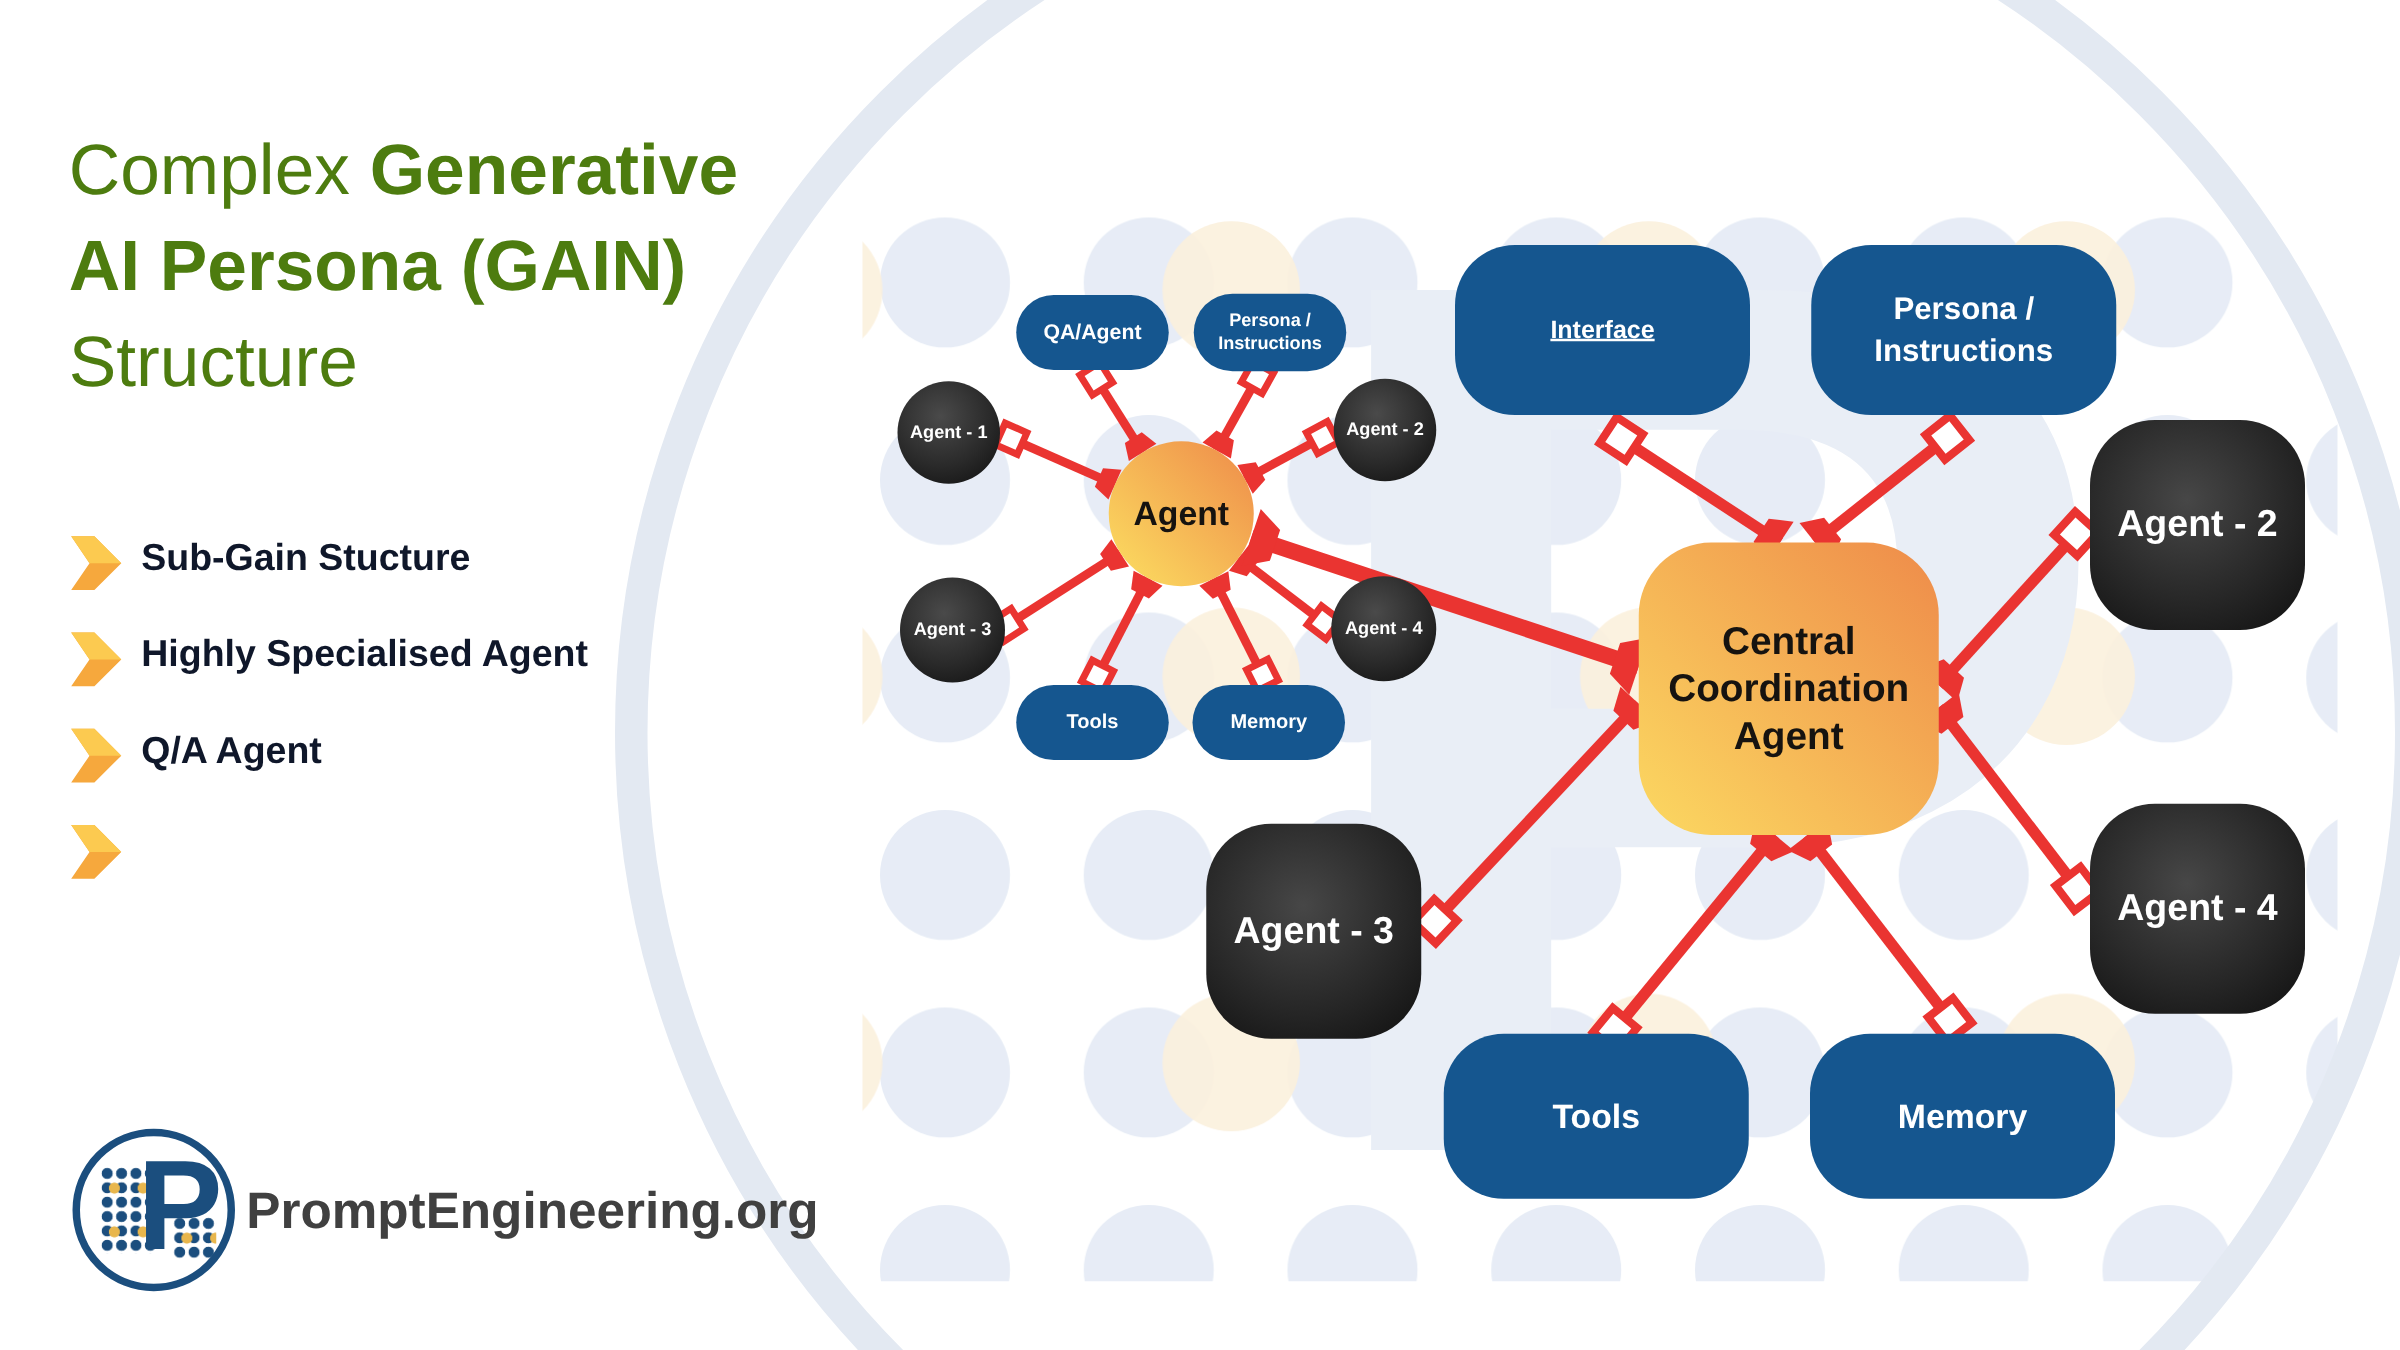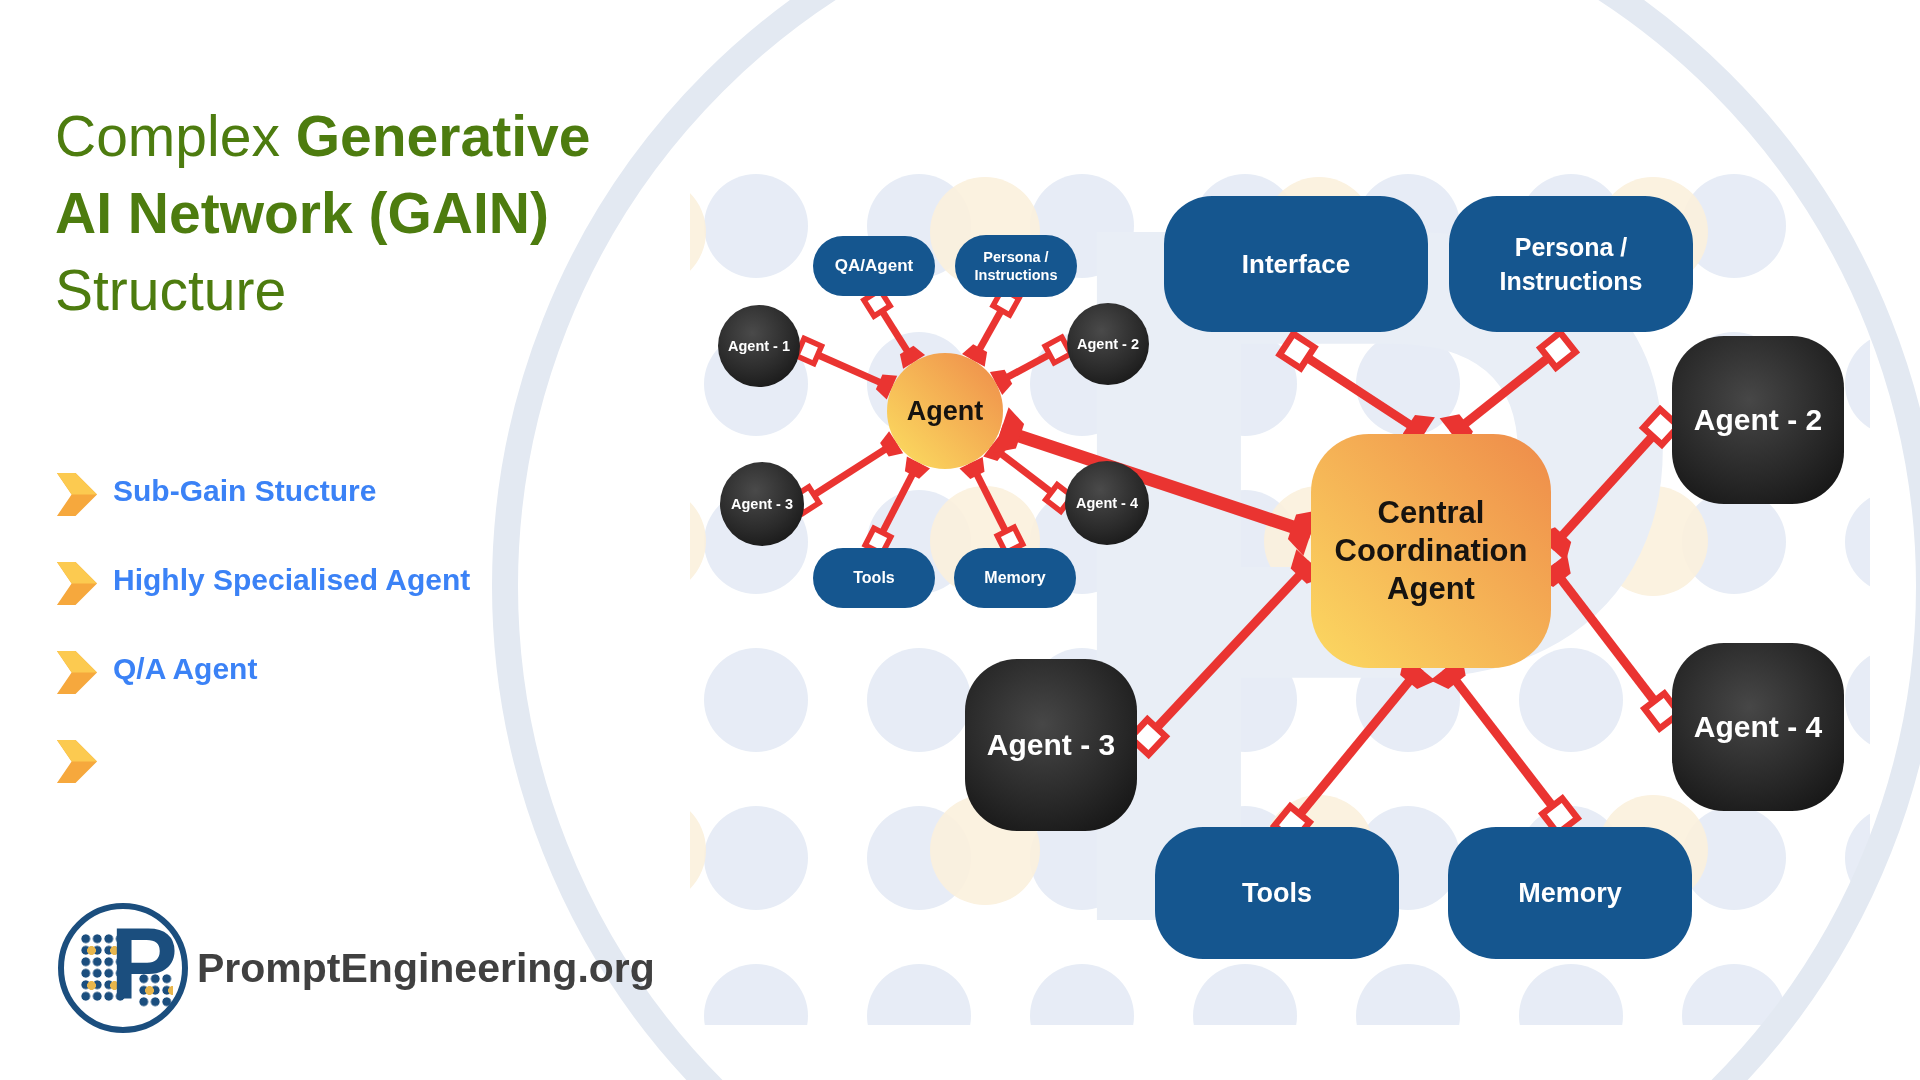--- a/index.html
+++ b/index.html
@@ -8,21 +8,21 @@
   #diagram-svg{position:absolute;left:0;top:0;width:1920px;height:1080px;}
   #diagram-svg text.watermark{font-family:"Liberation Sans","DejaVu Sans",sans-serif;font-weight:bold;}
 
   
   .left-panel{position:absolute;left:55px;top:0;width:600px;height:1080px;}
   h1.title{position:absolute;left:0;top:98px;margin:0;width:580px;
            font-size:57px;line-height:77px;font-weight:400;color:#4d7c0f;letter-spacing:0;}
   h1.title .tb{font-weight:bold;}
   .bullets{position:absolute;left:0;top:428px;margin:0;padding:0;list-style:none;width:500px;}
   .bullets li{display:flex;align-items:flex-start;gap:15px;margin-bottom:32px;
-              font-size:30px;line-height:37px;font-weight:bold;color:#3b82f6;margin-top:44px;}
+              font-size:30px;line-height:37px;font-weight:bold;color:#0f172a;}
   .bullets .arrow{flex:none;width:43px;height:45px;margin-top:0;}
   .brand{position:absolute;left:3px;top:903px;display:flex;align-items:center;}
   .brand-mark{position:relative;flex:none;width:118px;height:118px;border:6px solid #1b4e7e;
               border-radius:50%;background:#fff;}
   .brand-dots{position:absolute;background-image:
       radial-gradient(circle,#e8b64c 4.1px,rgba(0,0,0,0) 4.7px),
       radial-gradient(circle,#1b4e7e 4.1px,rgba(0,0,0,0) 4.7px);
       background-size:23px 35px,11.5px 11.5px;}
   .brand-dots.a{left:16px;top:24px;width:46px;height:70px;}
   .brand-dots.b{left:74px;top:64px;width:35px;height:35px;}
@@ -115,21 +115,21 @@
         <polygon points="1461.8,655.8 1430.2,680.2 1448.3,689.0 1465.7,675.5" fill="#ea3431"></polygon>
         <rect x="1547.5" y="803.5" width="25" height="25" fill="#ffffff" stroke="#ea3431" stroke-width="6.5" transform="rotate(52.4 1560 816)"></rect>
         <line x1="1001" y1="430" x2="1311" y2="533" stroke="#ea3431" stroke-width="13"></line>
         <polygon points="1008.6,407.2 993.4,452.8 1015.9,448.6 1024.1,424.0" fill="#ea3431"></polygon>
         <polygon points="1303.4,555.8 1318.6,510.2 1296.1,514.4 1287.9,539.0" fill="#ea3431"></polygon>
       </g>
   </svg>
 
   <div class="left-panel">
     <h1 class="title"><span>Complex </span><span class="tb">Generative</span><br>
-      <span class="tb">AI Network (GAIN)</span><br>
+      <span class="tb">AI Persona (GAIN)</span><br>
       <span>Structure</span>
     </h1>
 
     <ul class="bullets">
       <li>
         <svg class="arrow" viewBox="0 0 44 46">
           <polygon points="2,1 21,1 43,23 21,45 2,45 17,23" fill="#f6a83d"></polygon>
           <polygon points="2,1 21,1 43,23 17,23" fill="#fcca50"></polygon>
         </svg>
         <span>Sub-Gain Stucture</span>
@@ -188,21 +188,21 @@
   <div class="node pill-blue" style="left:813px;top:548px;width:122px;height:60px;font-size:16px;">
     <span>Tools</span>
   </div>
   <div class="node pill-blue" style="left:954px;top:548px;width:122px;height:60px;font-size:16px;">
     <span>Memory</span>
   </div>
   <div class="node orange-circle" style="left:887px;top:353px;width:116px;height:116px;font-size:27px;">
     <span>Agent</span>
   </div>
 
-  <div class="node rect-blue" style="left:1164px;top:196px;width:264px;height:136px;font-size:26px;">
+  <div class="node rect-blue" style="left:1164px;top:196px;width:236px;height:136px;font-size:20px;text-decoration:underline;">
     <span>Interface</span>
   </div>
   <div class="node rect-blue" style="left:1449px;top:196px;width:244px;height:136px;font-size:25px;line-height:34px;">
     <span>Persona /</span>
     <span>Instructions</span>
   </div>
   <div class="node dark-squircle" style="left:1672px;top:336px;width:172px;height:168px;font-size:30px;">
     <span>Agent - 2</span>
   </div>
   <div class="node dark-squircle" style="left:1672px;top:643px;width:172px;height:168px;font-size:30px;">

